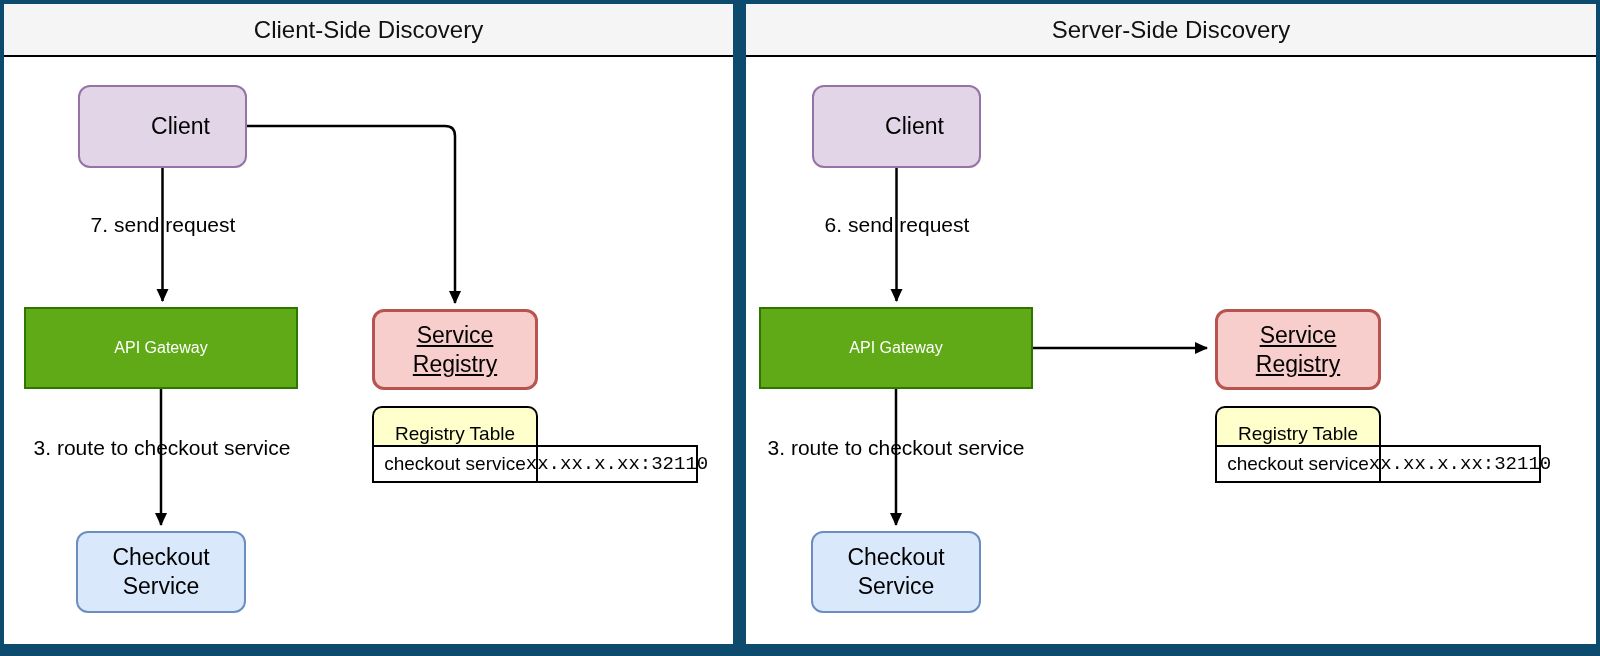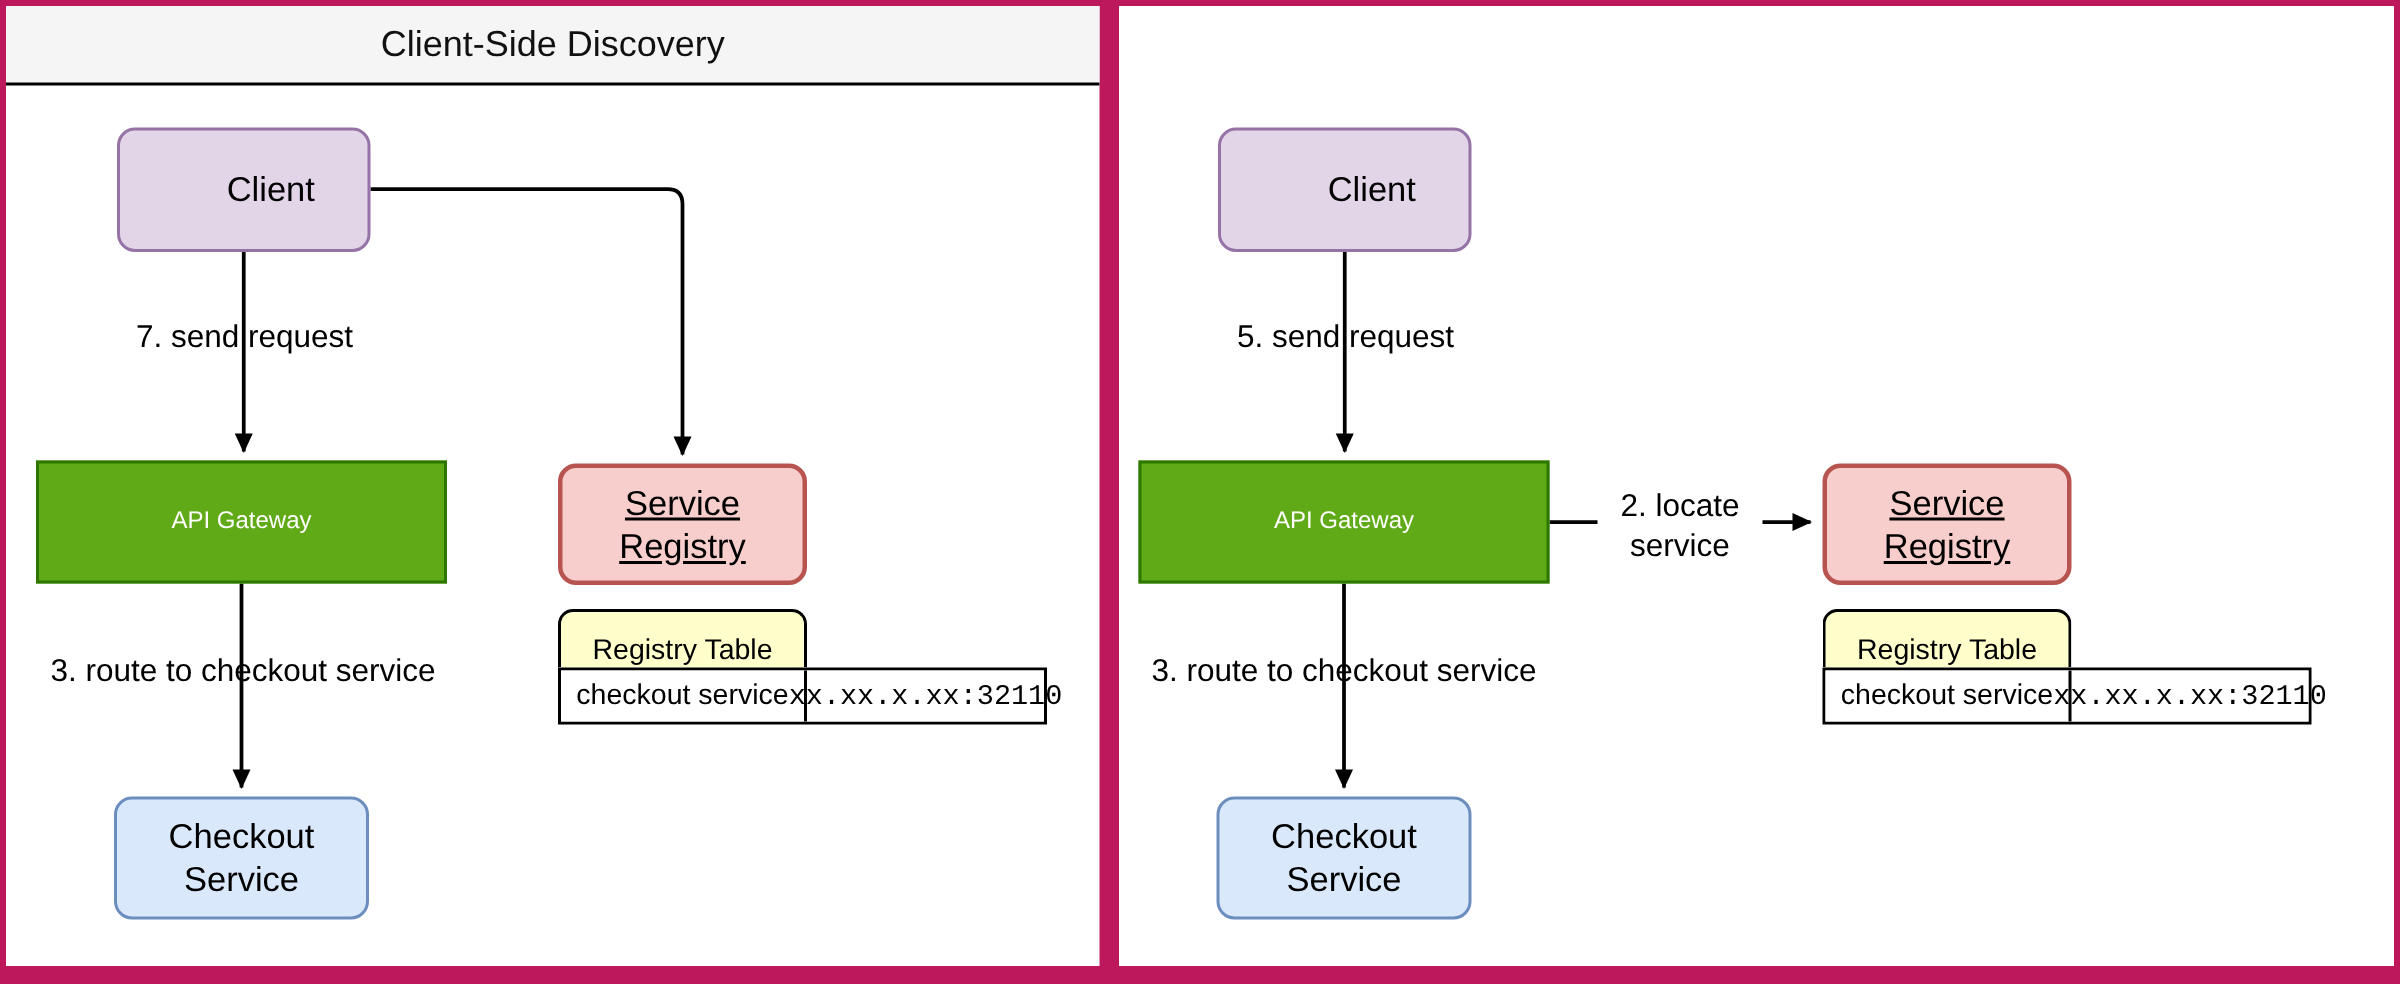--- a/index.html
+++ b/index.html
@@ -1,19 +1,19 @@
 <!DOCTYPE html>
 <html><head>
 <meta charset="utf-8">
 <style>
   html,body { margin:0; padding:0; background:#fff; }
   * { box-sizing:border-box; }
   .canvas {
     position:relative; width:1600px; height:656px;
-    background:#be185d; font-family:"Liberation Sans", sans-serif; color:#000;
+    background:#0c4a6e; font-family:"Liberation Sans", sans-serif; color:#000;
     overflow:hidden;
   }
   .panel { position:absolute; top:4px; height:640px; background:#fff; }
   .panel-left  { left:4px;   width:729px; }
   .panel-right { left:746px; width:850px; }
   .panel-header {
     position:absolute; top:0; left:0; right:0; height:53px;
     background:#f5f5f5; border-bottom:2px solid #000;
     display:flex; align-items:center; justify-content:center;
     font-size:24px; color:#111;
@@ -91,20 +91,21 @@
     <div class="reg-tab" style="left:368px; top:402px; width:166px; height:39px;">
       <span>Registry Table</span>
     </div>
     <div class="reg-row" style="left:368px; top:441px;">
       <div class="reg-cell" style="width:162px;">checkout service</div>
       <div class="reg-cell" style="width:160px;">xx.xx.x.xx:32110</div>
     </div>
   </div>
 
   <div class="panel panel-right">
+    <div class="panel-header">Server-Side Discovery</div>
 
     <svg class="edges-svg" viewBox="0 0 850 640">
       <defs>
         <marker id="arrowR" markerUnits="userSpaceOnUse" markerWidth="16" markerHeight="14" refX="13" refY="7" orient="auto">
           <path d="M1,1 L14,7 L1,13 Z" fill="#000"></path>
         </marker>
       </defs>
       <path d="M150.5,164 L150.5,297" fill="none" stroke="#000" stroke-width="2.5" marker-end="url(#arrowR)"></path>
       <path d="M287,344 L461,344" fill="none" stroke="#000" stroke-width="2.5" marker-end="url(#arrowR)"></path>
       <path d="M150,385 L150,521" fill="none" stroke="#000" stroke-width="2.5" marker-end="url(#arrowR)"></path>
@@ -119,22 +120,21 @@
     </div>
 
     <div class="node node-registry rounded" style="left:469px; top:305px; width:166px; height:81px;">
       <span>Service Registry</span>
     </div>
 
     <div class="node node-checkout rounded" style="left:65px; top:527px; width:170px; height:82px;">
       <span>Checkout Service</span>
     </div>
 
-    <div class="edge-label" style="left:151px; top:221px;">5. send request</div>
-    <div class="edge-label edge-label-wrap" style="left:374px; top:347px;">2. locate service</div>
+    <div class="edge-label" style="left:151px; top:221px;">6. send request</div>
     <div class="edge-label" style="left:150px; top:444px;">3. route to checkout service</div>
 
     <div class="reg-tab" style="left:469px; top:402px; width:166px; height:39px;">
       <span>Registry Table</span>
     </div>
     <div class="reg-row" style="left:469px; top:441px;">
       <div class="reg-cell" style="width:162px;">checkout service</div>
       <div class="reg-cell" style="width:160px;">xx.xx.x.xx:32110</div>
     </div>
   </div>

